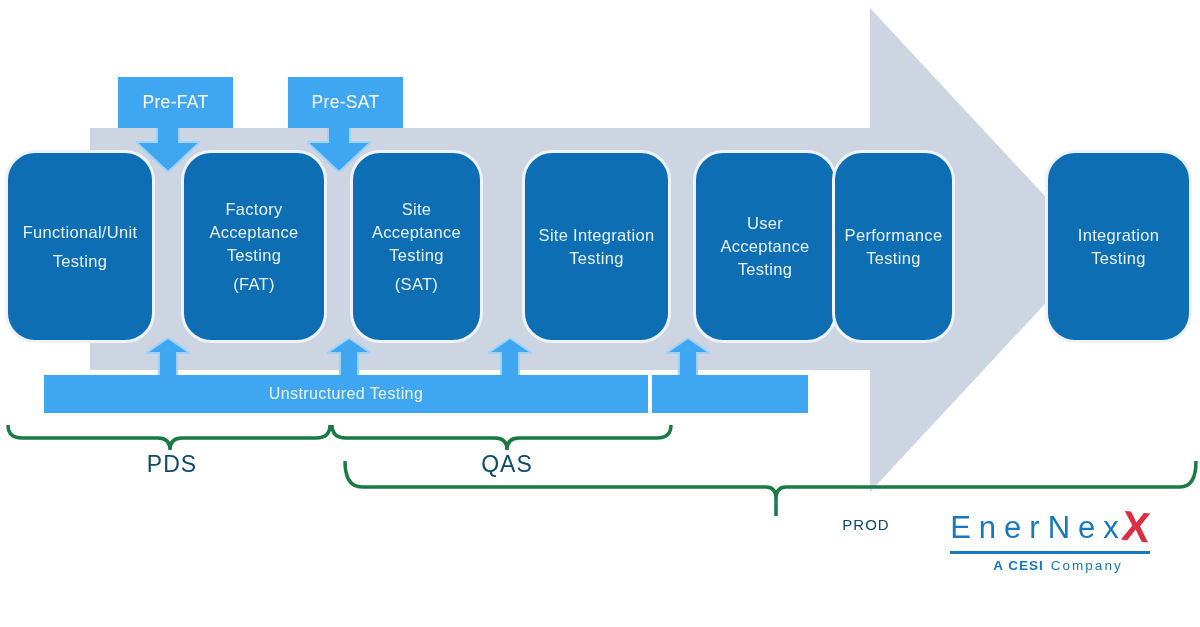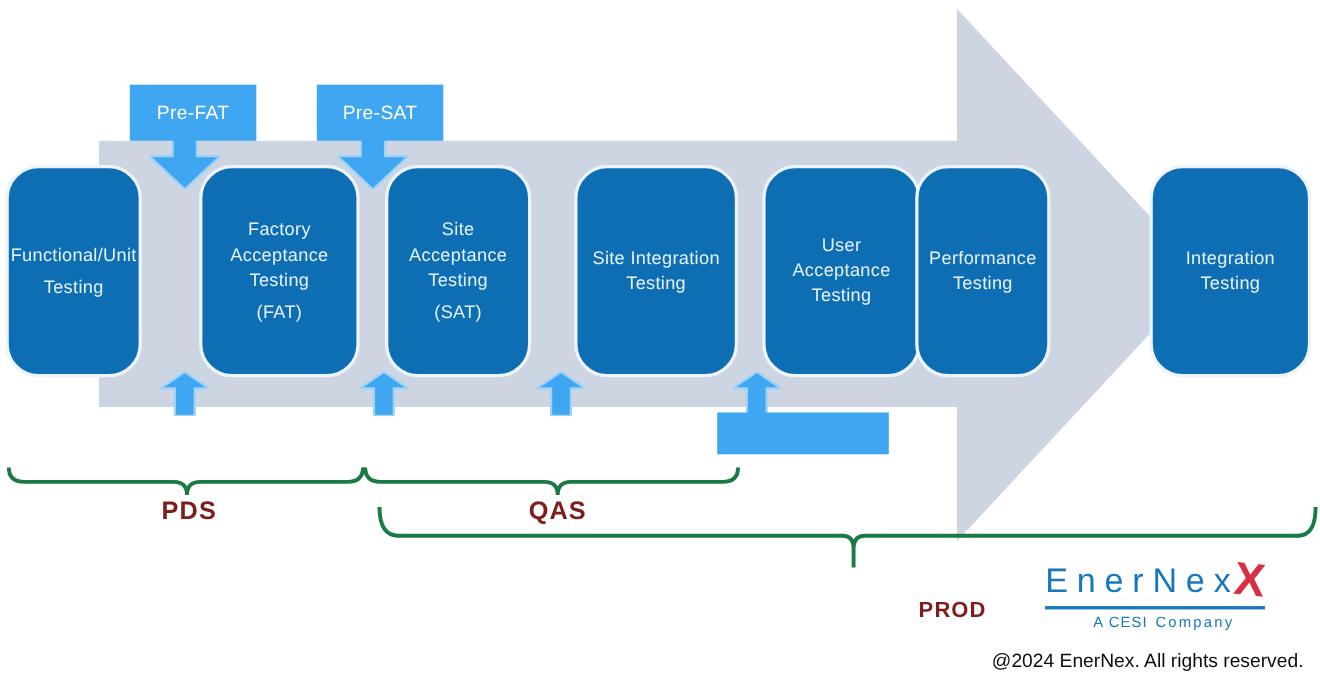--- a/index.html
+++ b/index.html
@@ -41,35 +41,35 @@
     position:absolute;top:375px;height:38px;background:#3fa7f2;z-index:2;
     display:flex;align-items:center;justify-content:center;
   }
   .bar-seg1{left:44px;width:604px;}
   .bar-seg2{left:652px;width:156px;}
   .bar-label{color:#ecf6fd;font-size:16px;letter-spacing:0.4px;}
   
   .overlay{position:absolute;left:0;top:0;z-index:4;pointer-events:none;}
   .env-label{
     position:absolute;transform:translateX(-50%);
-    color:#7f1d1d;font-weight:bold;letter-spacing:1px;z-index:4;
+    color:#0c4a6e;font-weight:normal;letter-spacing:1px;z-index:4;
   }
   .env-pds{left:172px;top:451px;font-size:23px;}
   .env-qas{left:507px;top:451px;font-size:23px;text-align:right;}
-  .env-prod{left:866px;top:516px;font-size:20px;margin-top:28px;}
+  .env-prod{left:866px;top:516px;font-size:15px;}
   
   .logo{position:absolute;left:940px;top:500px;width:220px;text-align:center;z-index:5;}
   .logo-line1{font-size:31px;color:#1878be;letter-spacing:8px;white-space:nowrap;}
   .logo-x{
     display:inline-block;font-size:42px;color:#da2e44;font-weight:bold;
     margin-left:-5px;transform:translateY(3px) rotate(6deg);letter-spacing:0;
   }
   .logo-rule{height:2.5px;background:#1878be;margin:3px 10px 4px 10px;}
   .logo-sub{font-size:13.5px;color:#1878be;letter-spacing:2px;white-space:nowrap;}
-  .logo-sub-bold{font-weight:normal;letter-spacing:1px;margin-right:7px;margin-left:16px;}
+  .logo-sub-bold{font-weight:bold;letter-spacing:1px;margin-right:7px;margin-left:16px;}
   .copyright{
     position:absolute;left:840px;top:590px;width:345px;text-align:right;
     font-size:17.5px;color:#0d0d0d;z-index:5;
   }
 </style>
 </head>
 <body>
 
 <div class="stage">
 
@@ -96,21 +96,21 @@
   <svg class="conn" style="left:327px;top:338px" width="44" height="40">
     <polygon points="22,0 44,15 31,15 31,40 13,40 13,15 0,15" fill="#3fa7f2" stroke="#9ed3f7" stroke-width="2"></polygon>
   </svg>
   <svg class="conn" style="left:488px;top:338px" width="44" height="40">
     <polygon points="22,0 44,15 31,15 31,40 13,40 13,15 0,15" fill="#3fa7f2" stroke="#9ed3f7" stroke-width="2"></polygon>
   </svg>
   <svg class="conn" style="left:666px;top:338px" width="44" height="40">
     <polygon points="22,0 44,15 31,15 31,40 13,40 13,15 0,15" fill="#3fa7f2" stroke="#9ed3f7" stroke-width="2"></polygon>
   </svg>
 
-  <div class="phase" style="left:5px;width:124px">
+  <div class="phase" style="left:5px;width:150px">
       <div class="ln">Functional/Unit</div>
       <div class="gapline"></div>
       <div class="ln">Testing</div>
     </div>
   <div class="phase" style="left:181px;width:146px">
       <div class="ln">Factory</div>
       <div class="ln">Acceptance</div>
       <div class="ln">Testing</div>
       <div class="gapline"></div>
       <div class="ln">(FAT)</div>
@@ -133,20 +133,23 @@
     </div>
   <div class="phase" style="left:832px;width:123px">
       <div class="ln">Performance</div>
       <div class="ln">Testing</div>
     </div>
   <div class="phase" style="left:1045px;width:147px">
       <div class="ln">Integration</div>
       <div class="ln">Testing</div>
     </div>
 
+  <div class="bar-seg bar-seg1">
+    <span class="bar-label">Unstructured Testing</span>
+  </div>
   <div class="bar-seg bar-seg2"></div>
 
   <svg class="overlay" width="1200" height="627">
     <path d="M 8 425 Q 8 438 22 438 L 158 438 Q 170 438 170 450 Q 170 438 182 438 L 316 438 Q 330 438 330 425" fill="none" stroke="#1a7a45" stroke-width="3.5"></path>
     <path d="M 332 425 Q 332 438 346 438 L 495 438 Q 507 438 507 450 Q 507 438 519 438 L 657 438 Q 671 438 671 425" fill="none" stroke="#1a7a45" stroke-width="3.5"></path>
     <path d="M 345 461 Q 345 487 362 487 L 766 487 Q 776 487 776 499 L 776 516 M 776 499 Q 776 487 786 487 L 1180 487 Q 1196 487 1196 461" fill="none" stroke="#1a7a45" stroke-width="3.5"></path>
   </svg>
 
   <div class="env-label env-pds">PDS</div>
   <div class="env-label env-qas">QAS</div>
@@ -154,15 +157,14 @@
 
   <div class="logo">
     <div class="logo-line1">
       <span>EnerNex</span><span class="logo-x">X</span>
     </div>
     <div class="logo-rule"></div>
     <div class="logo-sub">
       <span class="logo-sub-bold">A CESI</span><span>Company</span>
     </div>
   </div>
-  <div class="copyright">@2024 EnerNex. All rights reserved.</div>
 
 </div>
 
 </body></html>

